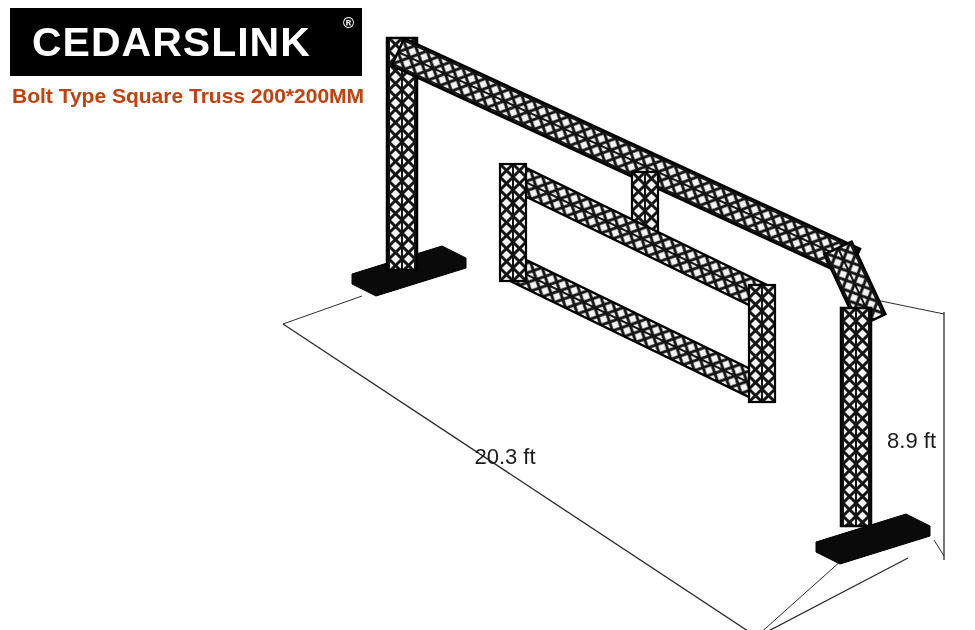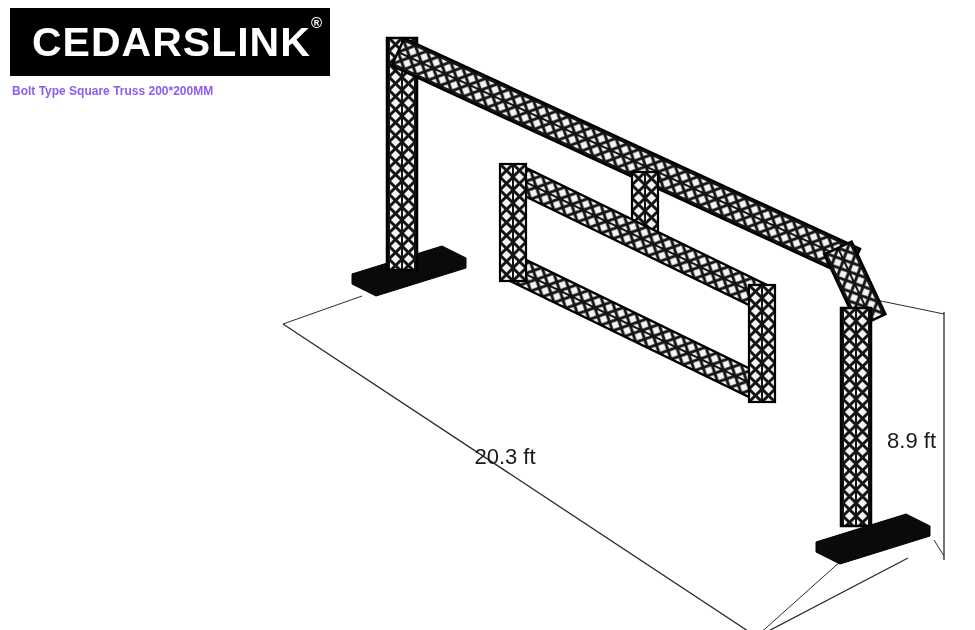--- a/index.html
+++ b/index.html
@@ -1,32 +1,32 @@
 <!DOCTYPE html>
 <html><head>
 <meta charset="utf-8">
 <style>
   html,body{margin:0;padding:0;background:#fff;}
   .page{
     position:relative;width:975px;height:630px;background:#ffffff;
     overflow:hidden;font-family:"Liberation Sans",sans-serif;
   }
   .logo{
-    position:absolute;left:10px;top:8px;width:320px;height:68px;
+    position:absolute;left:10px;top:8px;width:352px;height:68px;
     background:#000;color:#fff;display:flex;align-items:center;
     box-sizing:border-box;padding-left:22px;
   }
   .logo-text{
     font-size:41px;font-weight:bold;letter-spacing:1px;line-height:1;
   }
   .logo-reg{
     position:absolute;top:6px;right:8px;font-size:15px;color:#fff;font-weight:bold;
   }
   .subtitle{
-    position:absolute;left:12px;top:84px;font-size:12px;font-weight:bold;color:#8b5cf6;
+    position:absolute;left:12px;top:84px;font-size:21px;font-weight:bold;color:#c2410c;
   }
   .diagram-svg{position:absolute;left:0;top:0;}
   .member{fill:url(#lattice);stroke:#000;stroke-width:2.5;}
   .member-sm{fill:url(#lattice);stroke:#000;stroke-width:2.2;}
   .baseplate{fill:#0a0a0a;stroke:#000;stroke-width:1;}
   .dimline{stroke:#2b2b2b;stroke-width:1.3;fill:none;}
   .extline{stroke:#2b2b2b;stroke-width:1;fill:none;}
   .dimlabel{fill:#1a1a1a;font-family:"Liberation Sans",sans-serif;font-size:22px;}
 </style>
 </head>

